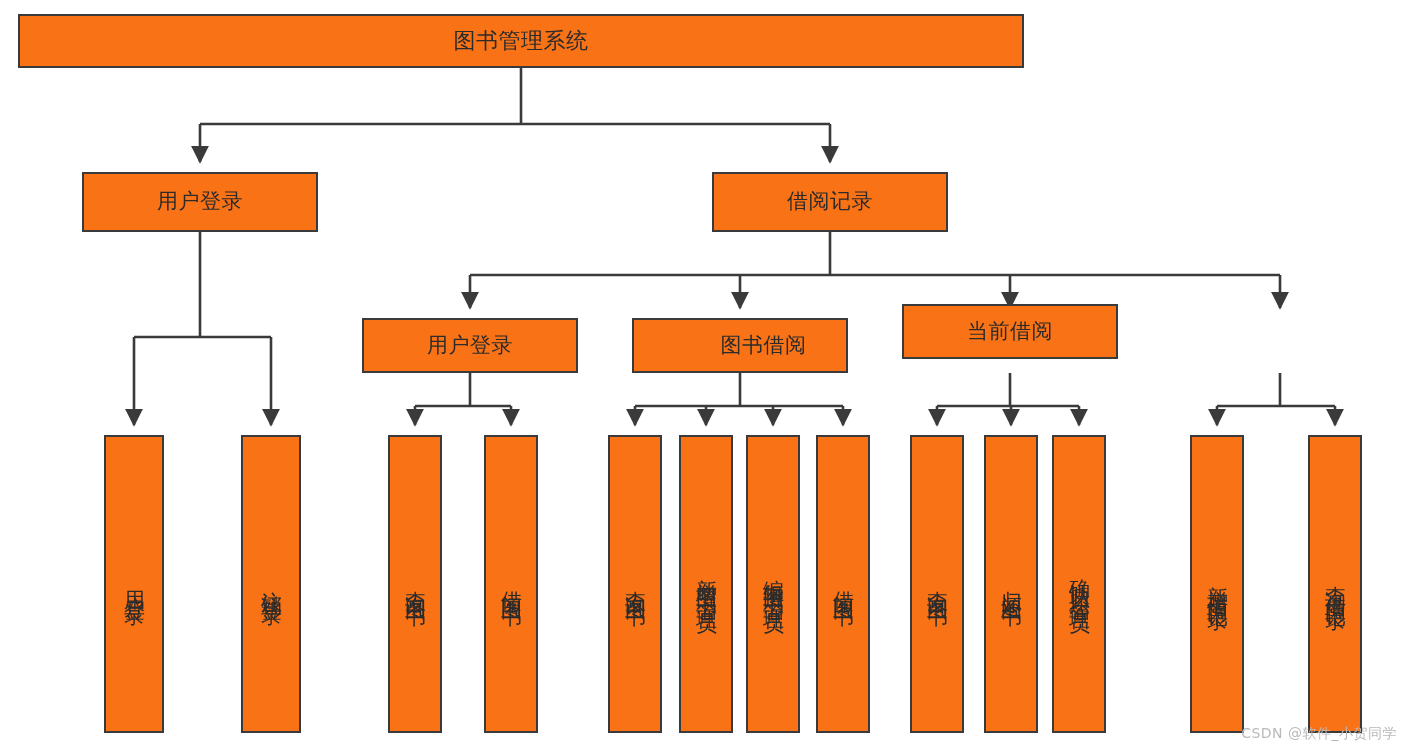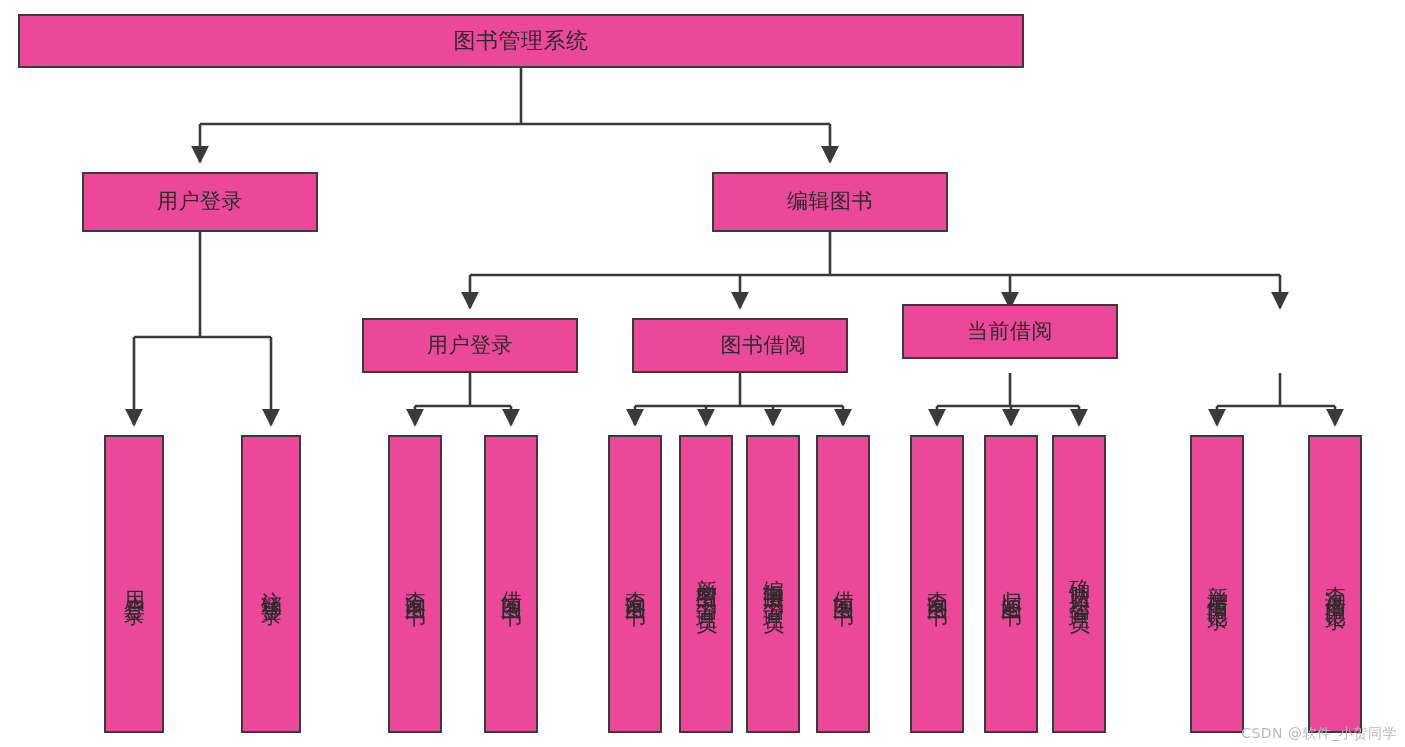--- a/index.html
+++ b/index.html
@@ -23,21 +23,21 @@
     left: 0;
     top: 0;
     width: 1405px;
     height: 747px;
   }
   
   .node {
     position: absolute;
     box-sizing: border-box;
     border: 2px solid #3a3a3a;
-    background: #ec4899;
+    background: #f97316;
     display: flex;
     align-items: center;
     justify-content: center;
     color: #2b2b2b;
     text-align: right;
   }
   .node-label {
     font-size: 21px;
     line-height: 1.22;
     letter-spacing: 0.5px;
@@ -128,21 +128,21 @@
   </svg>
 
   <div class="node root" style="left: 18px; top: 14px; width: 1006px; height: 54px;">
     <span class="node-label">图书管理系统</span>
   </div>
 
   <div class="node" style="left: 82px; top: 172px; width: 236px; height: 60px;">
     <span class="node-label">用户登录</span>
   </div>
   <div class="node" style="left: 712px; top: 172px; width: 236px; height: 60px;">
-    <span class="node-label">编辑图书</span>
+    <span class="node-label">借阅记录</span>
   </div>
 
   <div class="node" style="left: 362px; top: 318px; width: 216px; height: 55px;">
     <span class="node-label">用户登录</span>
   </div>
   <div class="node" style="left: 632px; top: 318px; width: 216px; height: 55px; padding-left: 47px;">
     <span class="node-label">图书借阅</span>
   </div>
   <div class="node" style="left: 902px; top: 304px; width: 216px; height: 55px;">
     <span class="node-label">当前借阅</span>

